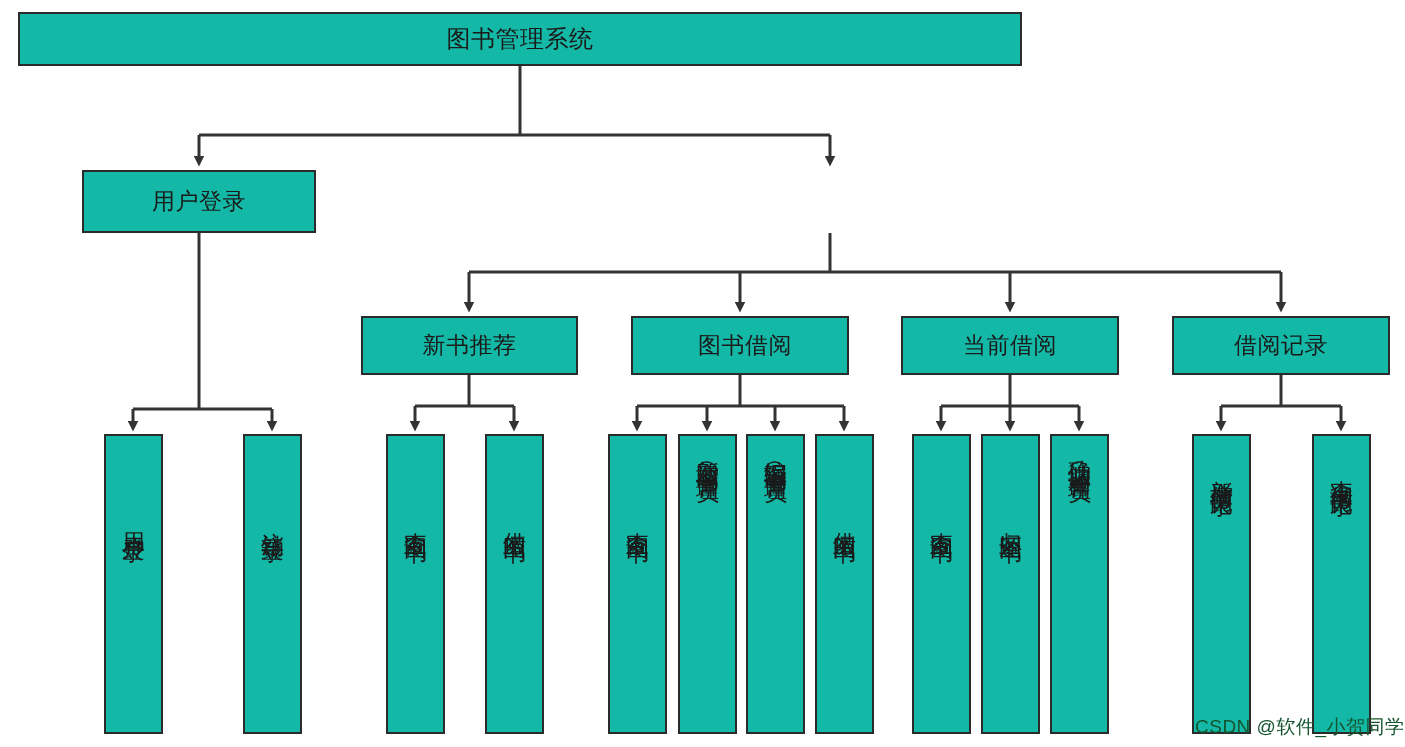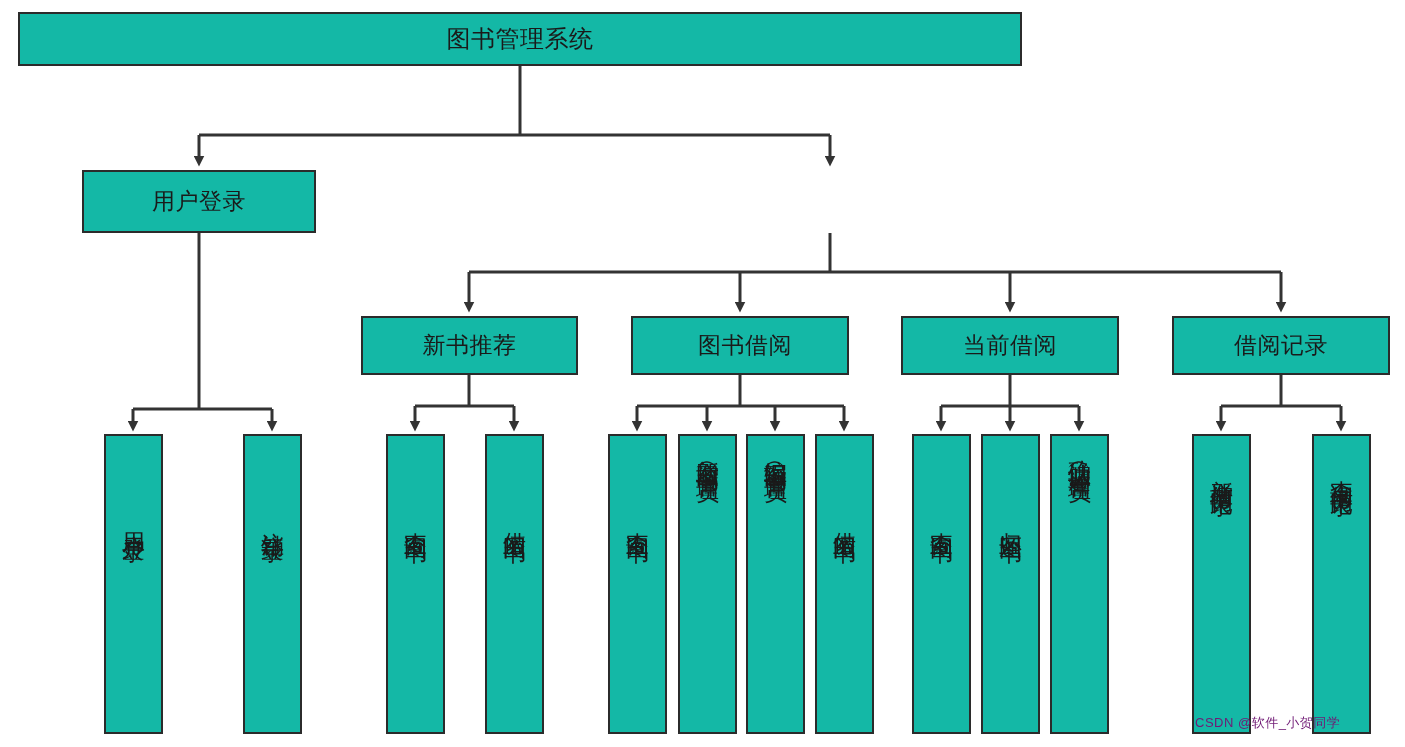--- a/index.html
+++ b/index.html
@@ -58,22 +58,22 @@
   .node.vert .node-label {
     writing-mode: vertical-rl;
     text-orientation: upright;
     font-size: 23px;
     line-height: 1.0;
     letter-spacing: 3px;
     white-space: nowrap;
   }
   .watermark {
     position: absolute;
-    color: #701a75;
-    font-size: 13px;
+    color: #14532d;
+    font-size: 19px;
     letter-spacing: 0.5px;
     white-space: nowrap;
     user-select: none;
   }
 </style>
 </head>
 <body>
 
 <div id="canvas">
 

